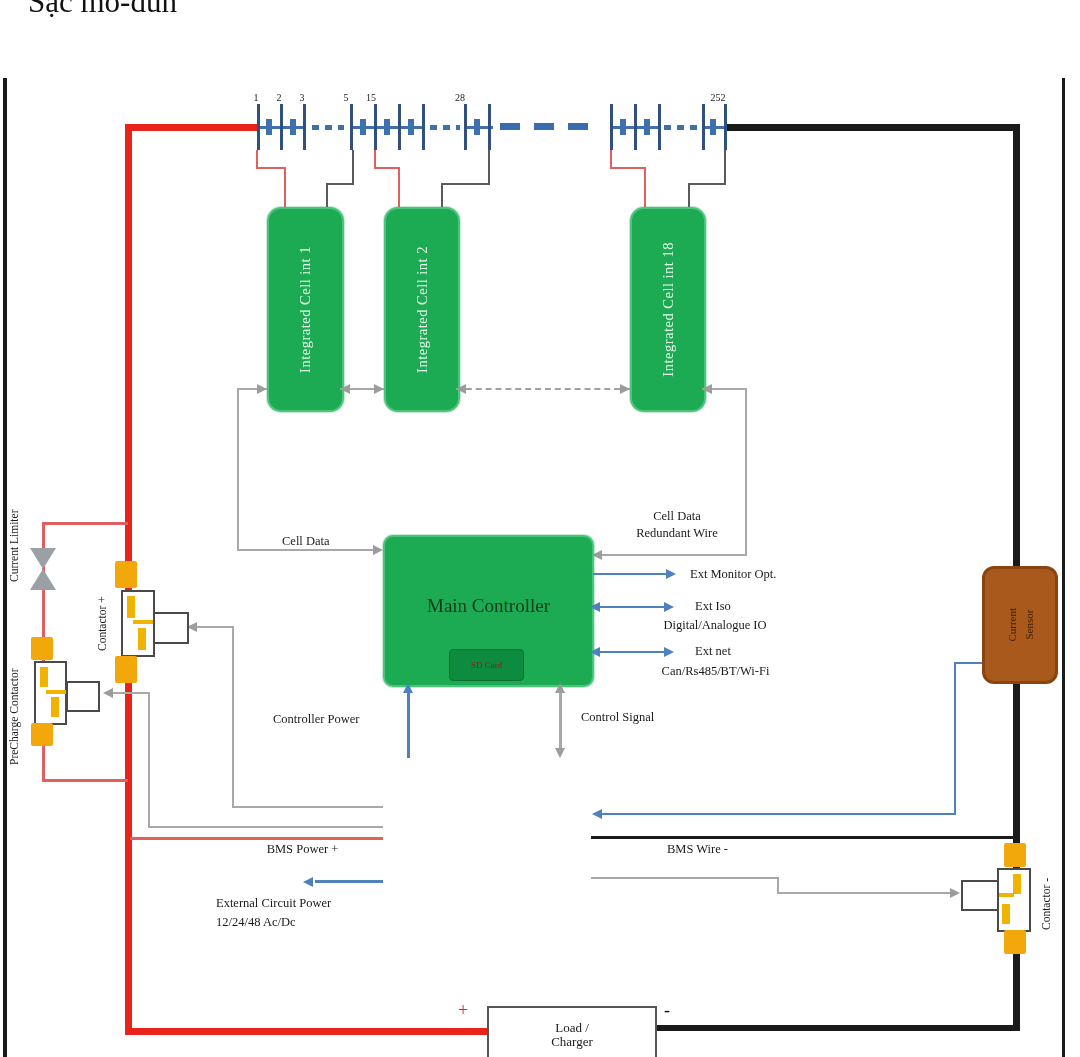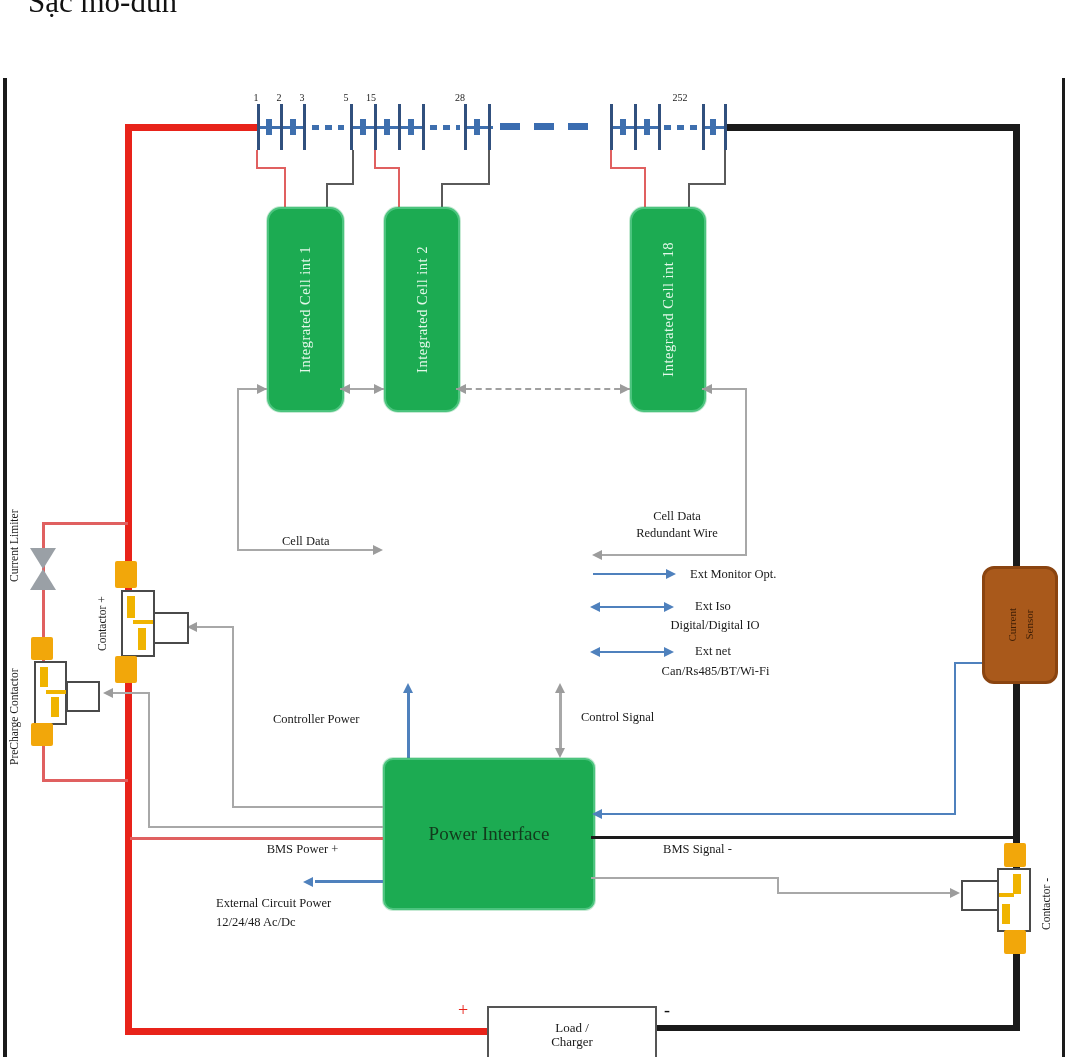--- a/index.html
+++ b/index.html
@@ -89,21 +89,21 @@
     <div class="dsh-s" style="left:312px;width:32px;"></div>
     <div class="dsh-s" style="left:430px;width:30px;"></div>
     <div class="dsh-s" style="left:664px;width:34px;"></div>
     <div class="dsh-b" style="left:500px;width:100px;"></div>
     <div class="bnum" style="left:246px;">1</div>
     <div class="bnum" style="left:269px;">2</div>
     <div class="bnum" style="left:292px;">3</div>
     <div class="bnum" style="left:336px;">5</div>
     <div class="bnum" style="left:361px;">15</div>
     <div class="bnum" style="left:450px;">28</div>
-    <div class="bnum" style="left:670px;">252</div>
+    <div class="bnum" style="left:708px;">252</div>
   </div>
 
   <div class="ln redthin" style="left:256px;top:150px;width:2px;height:17px;"></div>
   <div class="ln redthin" style="left:256px;top:167px;width:30px;height:2px;"></div>
   <div class="ln redthin" style="left:284px;top:167px;width:2px;height:40px;"></div>
   <div class="ln dkgray" style="left:352px;top:150px;width:2px;height:33px;"></div>
   <div class="ln dkgray" style="left:326px;top:183px;width:28px;height:2px;"></div>
   <div class="ln dkgray" style="left:326px;top:183px;width:2px;height:24px;"></div>
   <div class="ln redthin" style="left:374px;top:150px;width:2px;height:17px;"></div>
   <div class="ln redthin" style="left:374px;top:167px;width:26px;height:2px;"></div>
@@ -143,49 +143,53 @@
   <div class="ln gray" style="left:237px;top:549px;width:138px;height:2px;"></div>
   <div class="ar ar-r-gray" style="left:373px;top:545px;"></div>
   <div class="lbl" style="left:282px;top:534px;">Cell Data</div>
 
   <div class="ln gray" style="left:745px;top:388px;width:2px;height:168px;"></div>
   <div class="ln gray" style="left:600px;top:554px;width:147px;height:2px;"></div>
   <div class="ar ar-l-gray" style="left:592px;top:550px;"></div>
   <div class="lbl c" style="left:617px;top:509px;width:120px;">Cell Data</div>
   <div class="lbl c" style="left:607px;top:526px;width:140px;">Redundant Wire</div>
 
+  <div class="greenbox" style="left:383px;top:535px;width:207px;height:148px;border-radius:10px;">
+    <div class="abs" style="left:0;right:0;top:58px;text-align:center;font-size:19px;color:#123a1c;">Main Controller</div>
+    <div class="abs" style="left:64px;top:112px;width:73px;height:30px;background:#0d8c3f;border:1px solid #0a7031;border-radius:4px;
+                display:flex;align-items:center;justify-content:center;font-size:9px;color:#8b1a1a;">
+      <span>SD Card</span>
+    </div>
+  </div>
 
   <div class="ln blue" style="left:593px;top:573px;width:76px;height:2px;"></div>
   <div class="ar ar-r-blue" style="left:666px;top:569px;"></div>
   <div class="lbl" style="left:690px;top:567px;">Ext Monitor Opt.</div>
 
   <div class="ln blue" style="left:598px;top:606px;width:68px;height:2px;"></div>
   <div class="ar ar-l-blue" style="left:590px;top:602px;"></div>
   <div class="ar ar-r-blue" style="left:664px;top:602px;"></div>
   <div class="lbl c" style="left:663px;top:599px;width:100px;">Ext Iso</div>
-  <div class="lbl c" style="left:640px;top:618px;width:150px;">Digital/Digital IO</div>
+  <div class="lbl c" style="left:640px;top:618px;width:150px;">Digital/Analogue IO</div>
 
   <div class="ln blue" style="left:598px;top:651px;width:68px;height:2px;"></div>
   <div class="ar ar-l-blue" style="left:590px;top:647px;"></div>
   <div class="ar ar-r-blue" style="left:664px;top:647px;"></div>
   <div class="lbl c" style="left:663px;top:644px;width:100px;">Ext net</div>
   <div class="lbl c" style="left:638px;top:664px;width:155px;">Can/Rs485/BT/Wi-Fi</div>
 
   <div class="ln blue" style="left:407px;top:692px;width:3px;height:66px;"></div>
   <div class="ar ar-u-blue" style="left:403px;top:683px;"></div>
   <div class="lbl" style="left:273px;top:712px;">Controller Power</div>
 
   <div class="ln gray" style="left:559px;top:692px;width:3px;height:58px;"></div>
   <div class="ar ar-u-gray" style="left:555px;top:683px;"></div>
   <div class="ar ar-d-gray" style="left:555px;top:748px;"></div>
   <div class="lbl" style="left:581px;top:710px;font-family:Liberation Serif, serif;">Control Signal</div>
 
-  <div class="greenbox" style="left:383px;top:758px;width:208px;height:148px;border-radius:10px;">
-    <div style="font-size:19px;color:#123a1c;">Power Interface</div>
-  </div>
 
   <div class="ln gray" style="left:232px;top:806px;width:151px;height:2px;"></div>
   <div class="ln gray" style="left:232px;top:626px;width:2px;height:182px;"></div>
   <div class="ln gray" style="left:196px;top:626px;width:36px;height:2px;"></div>
   <div class="ar ar-l-gray" style="left:187px;top:622px;"></div>
 
   <div class="ln gray" style="left:148px;top:826px;width:235px;height:2px;"></div>
   <div class="ln gray" style="left:148px;top:692px;width:2px;height:136px;"></div>
   <div class="ln gray" style="left:112px;top:692px;width:36px;height:2px;"></div>
   <div class="ar ar-l-gray" style="left:103px;top:688px;"></div>
@@ -197,21 +201,21 @@
   <div class="ar ar-l-blue" style="left:303px;top:877px;"></div>
   <div class="lbl" style="left:216px;top:896px;">External Circuit Power</div>
   <div class="lbl" style="left:216px;top:915px;">12/24/48 Ac/Dc</div>
 
   <div class="ln blue" style="left:954px;top:662px;width:30px;height:2px;"></div>
   <div class="ln blue" style="left:954px;top:662px;width:2px;height:152px;"></div>
   <div class="ln blue" style="left:600px;top:813px;width:356px;height:2px;"></div>
   <div class="ar ar-l-blue" style="left:592px;top:809px;"></div>
 
   <div class="ln blk" style="left:591px;top:836px;width:424px;height:3px;"></div>
-  <div class="lbl c" style="left:640px;top:842px;width:115px;">BMS Signal -</div>
+  <div class="lbl c" style="left:640px;top:842px;width:115px;">BMS Wire -</div>
 
   <div class="ln gray" style="left:591px;top:877px;width:188px;height:2px;"></div>
   <div class="ln gray" style="left:777px;top:877px;width:2px;height:17px;"></div>
   <div class="ln gray" style="left:777px;top:892px;width:173px;height:2px;"></div>
   <div class="ar ar-r-gray" style="left:950px;top:888px;"></div>
 
   <div class="ln redthin" style="left:42px;top:522px;width:86px;height:3px;"></div>
   <div class="ln redthin" style="left:42px;top:522px;width:3px;height:260px;"></div>
   <div class="ln redthin" style="left:42px;top:779px;width:86px;height:3px;"></div>
 

